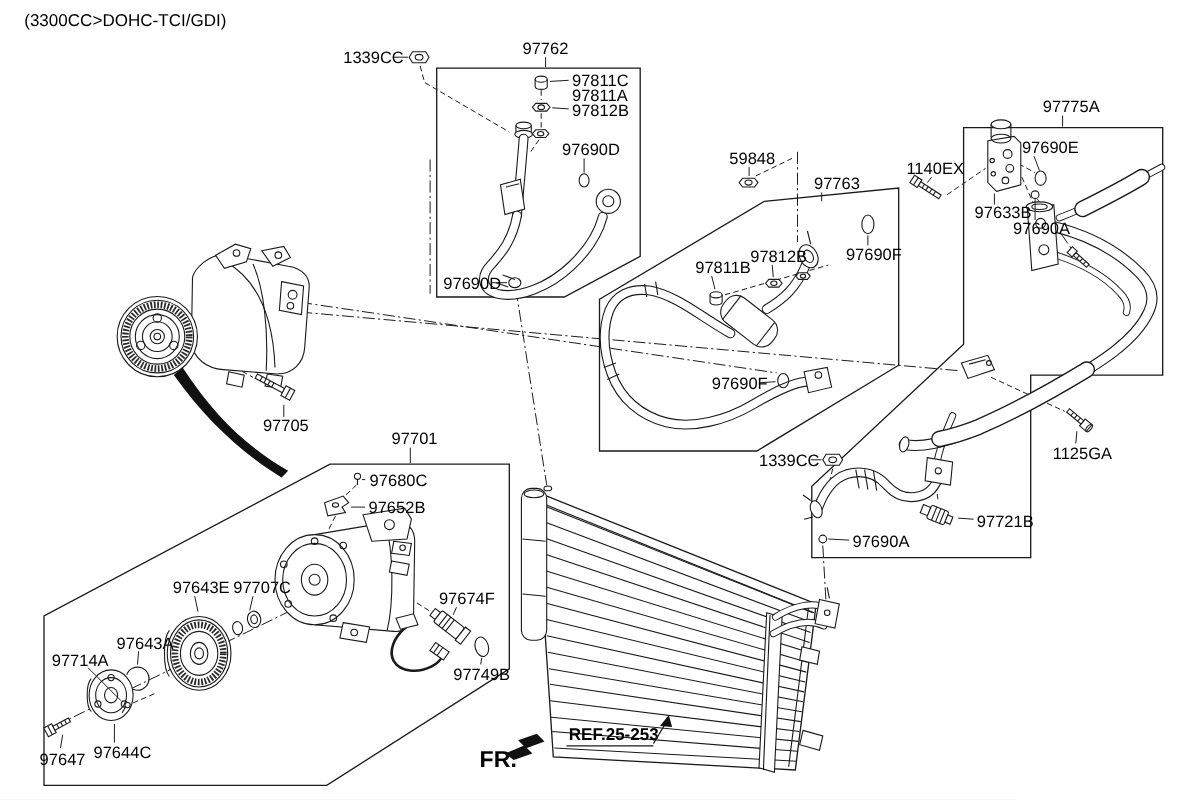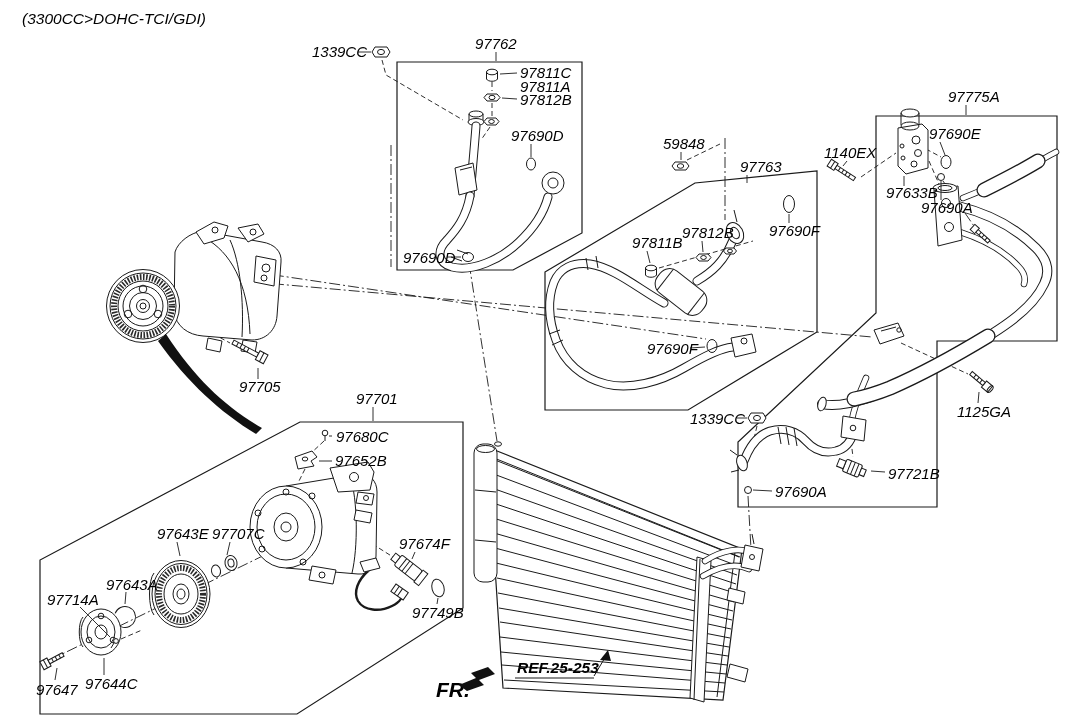--- a/index.html
+++ b/index.html
@@ -1,17 +1,17 @@
 <!DOCTYPE html>
 <html><head>
 <meta charset="utf-8">
 <style>
   html,body{margin:0;padding:0;background:#e8e8e8;}
   .stage{width:1080px;height:727px;background:#ffffff;position:relative;overflow:hidden;
-         font-family:"Liberation Sans", sans-serif;font-style:italic;}
+         font-family:"Liberation Sans", sans-serif;}
   svg{display:block;}
   
   .ln{fill:none;stroke:#1a1a1a;stroke-width:1;}
   .ln12{fill:none;stroke:#1a1a1a;stroke-width:1.2;}
   .wfill{fill:#ffffff;stroke:#1a1a1a;stroke-width:1;}
   .box{fill:none;stroke:#1a1a1a;stroke-width:1.2;}
   .dash{fill:none;stroke:#1a1a1a;stroke-width:0.9;stroke-dasharray:5 3;}
   .ddot{fill:none;stroke:#1a1a1a;stroke-width:0.9;stroke-dasharray:11 3 2 3;}
   .lead{fill:none;stroke:#1a1a1a;stroke-width:0.9;}
   

